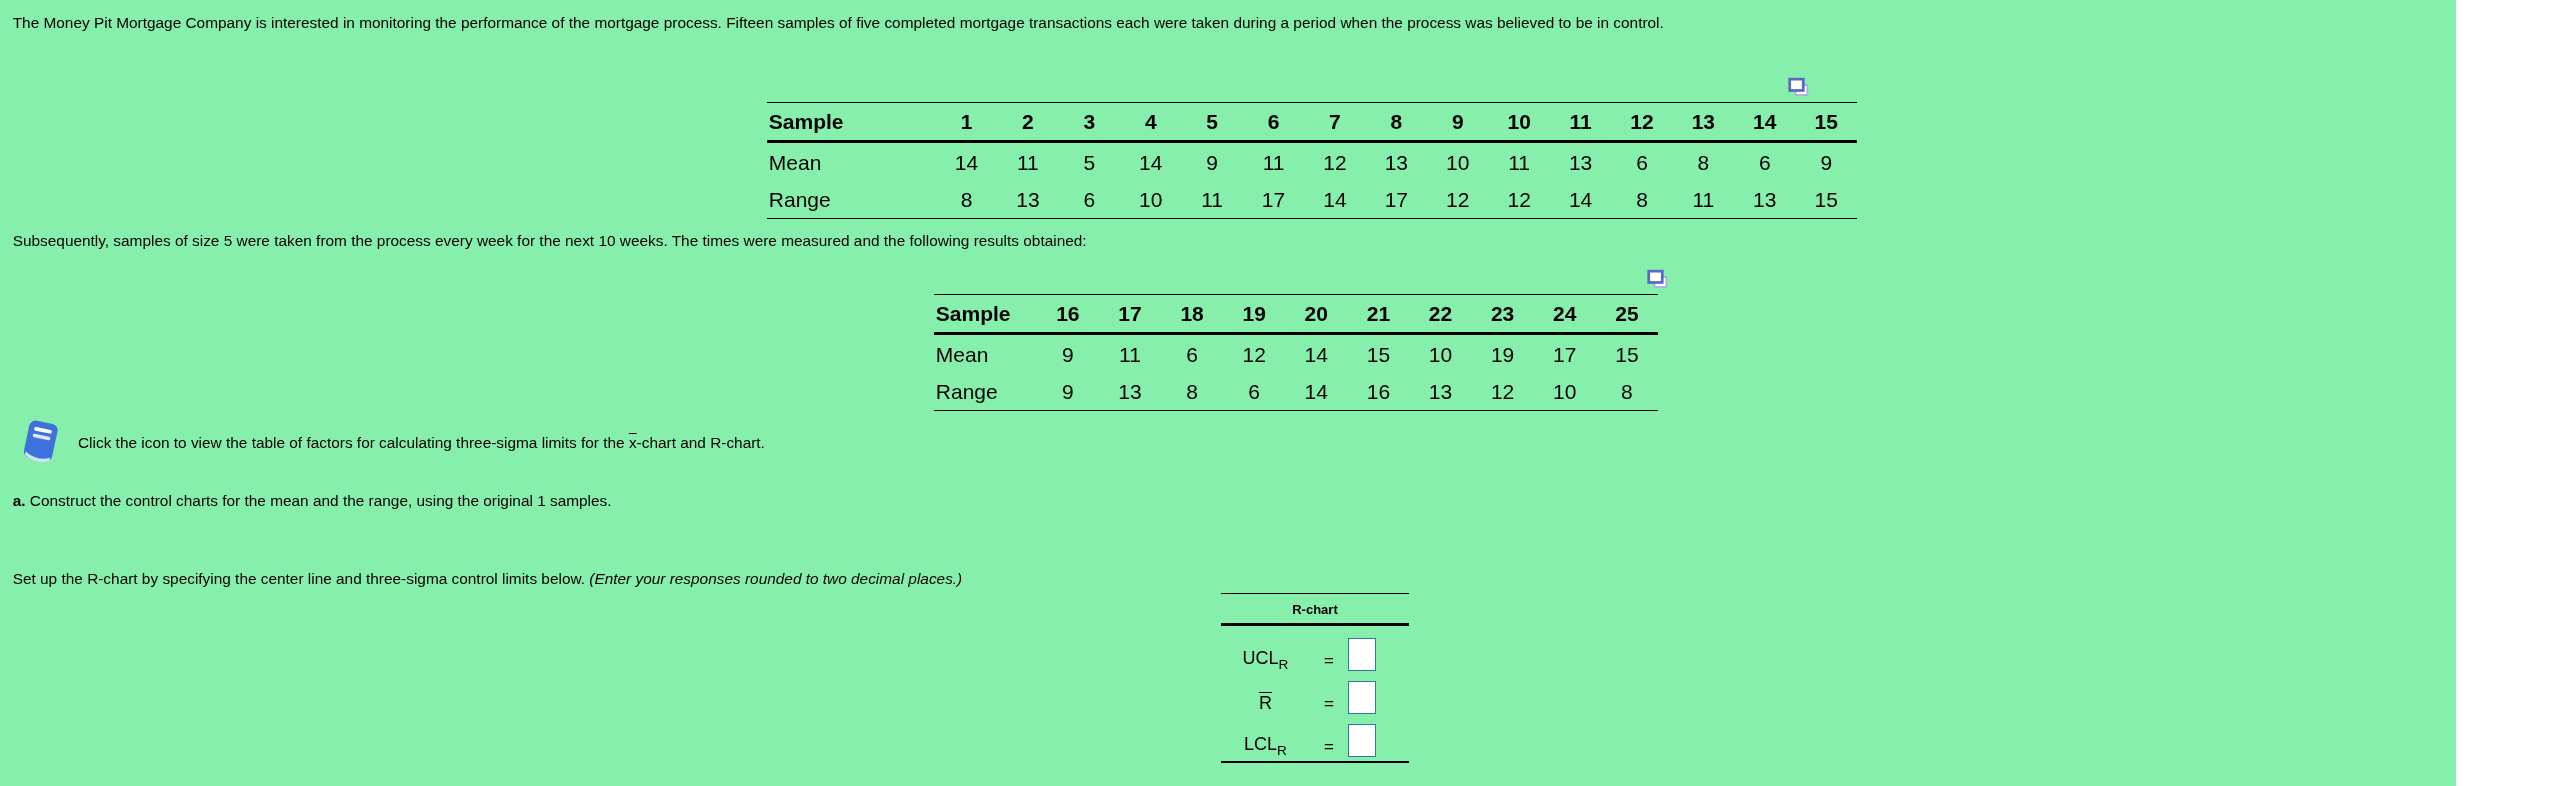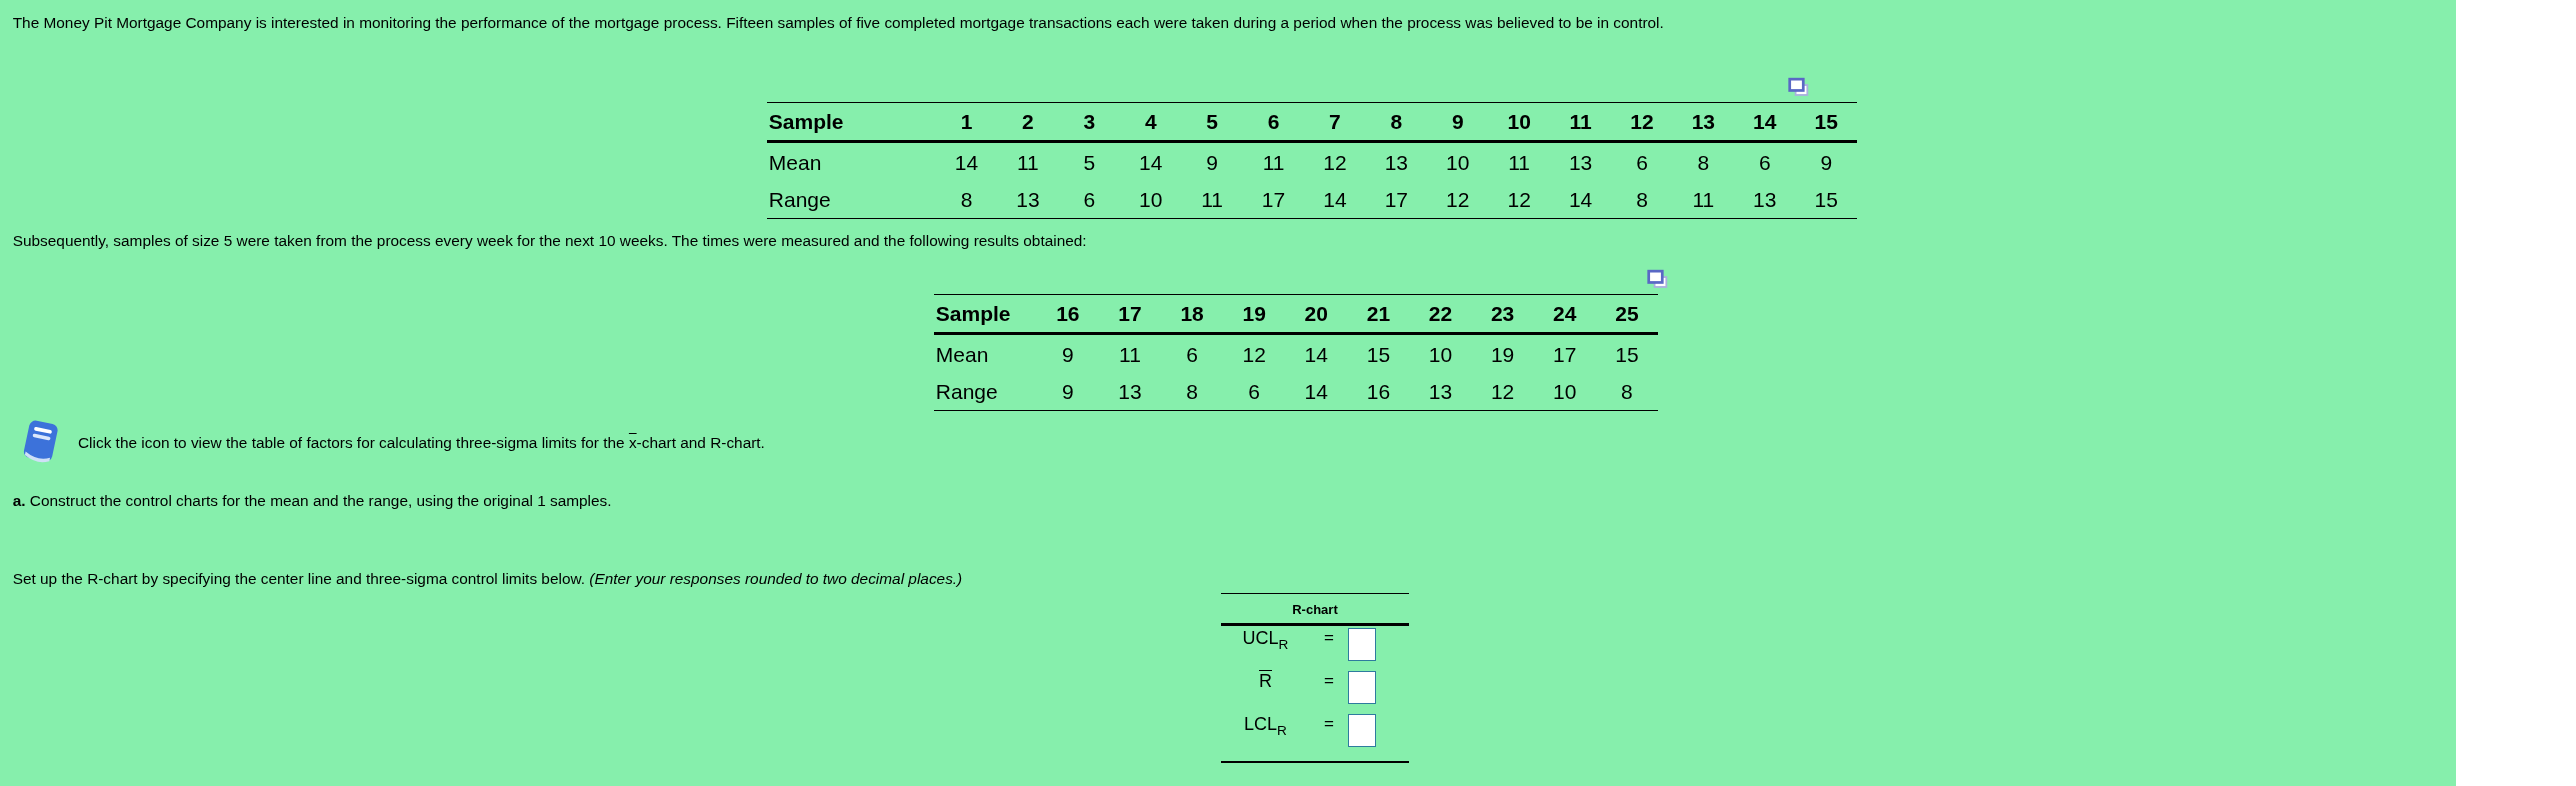--- a/index.html
+++ b/index.html
@@ -46,21 +46,21 @@
 
   .parta { position: absolute; left: 12.7px; top: 492px; line-height: 18px; }
   .parta b { font-weight: bold; }
   .setup { position: absolute; left: 12.7px; top: 546px; line-height: 18px; margin-top: 24px; }
   .setup .ital { font-style: italic; }
 
   
   .rchart { position: absolute; left: 1221px; top: 593px; width: 188px; border-top: 1.8px solid #000; }
   .rc-title { text-align: center; font-weight: bold; font-size: 13px; padding: 8.1px 0 6.3px 0; border-bottom: 3.6px solid #000; }
   .rc-rows { border-bottom: 2.7px solid #000; padding: 1.8px 0 3.6px 0; }
-  .rc-row { display: flex; align-items: flex-start; height: 43px; }
+  .rc-row { display: flex; align-items: flex-end; height: 43px; }
   .rc-label { width: 89px; text-align: center; font-size: 18px; }
   .rc-label sub { font-size: 13.6px; vertical-align: -4.5px; }
   .rc-eq { width: 38px; text-align: center; font-size: 17px; }
   .rc-box { flex: 1; text-align: left; }
   .rc-box input {
     width: 26px; height: 31px;
     border: 1.8px solid #2e7b9e;
     background: #fff;
     padding: 0; margin: 0;
     font-family: "Liberation Sans", sans-serif;

